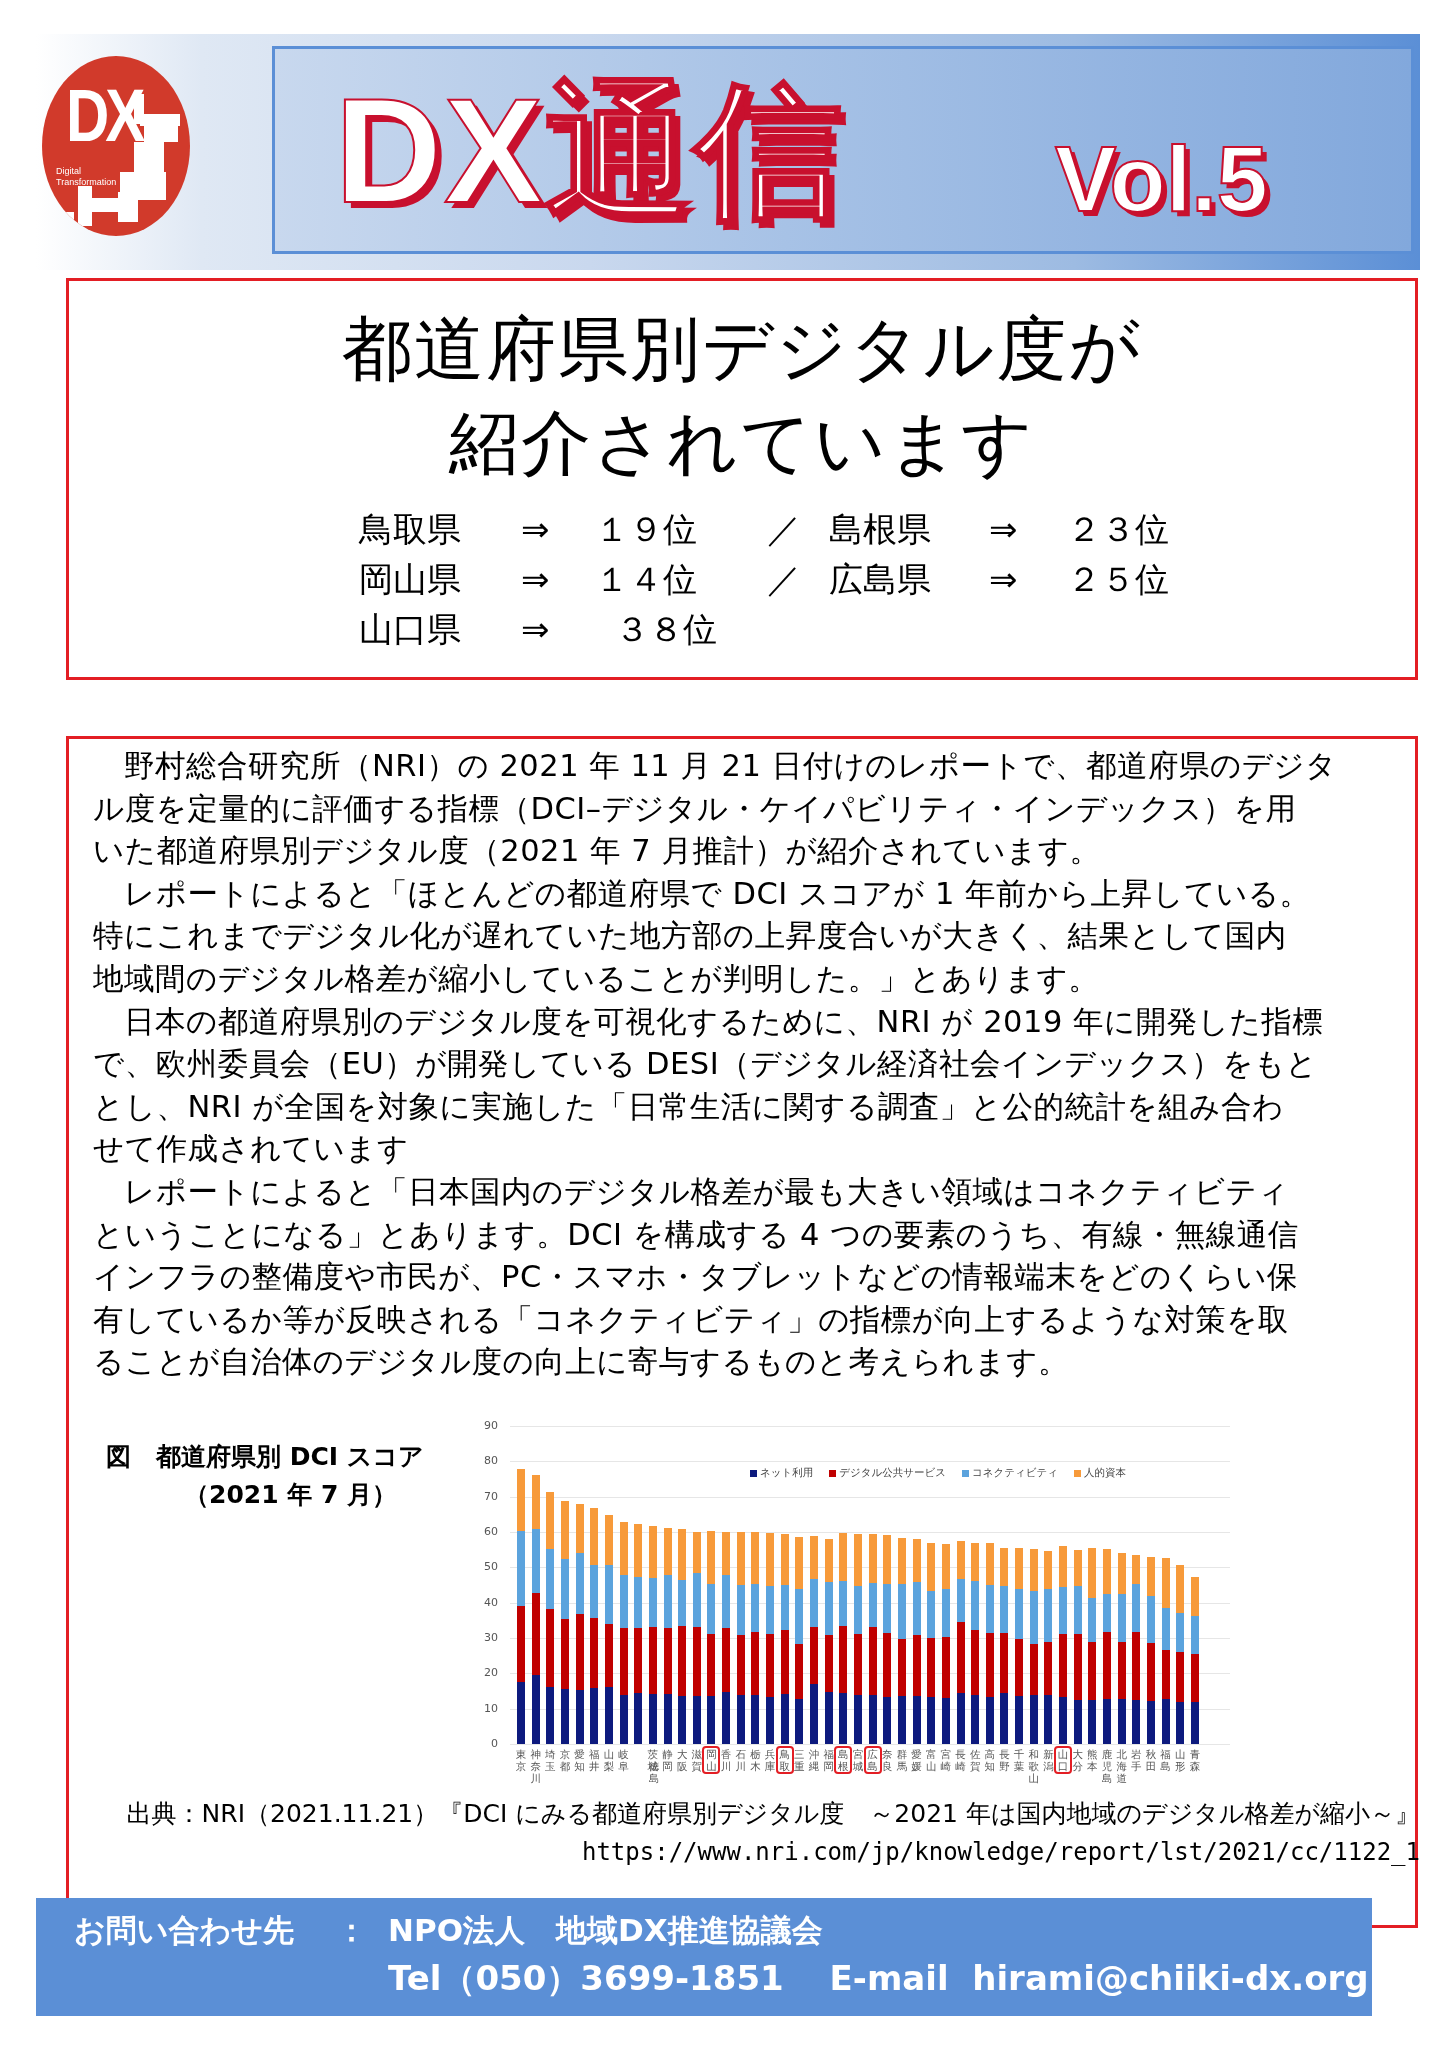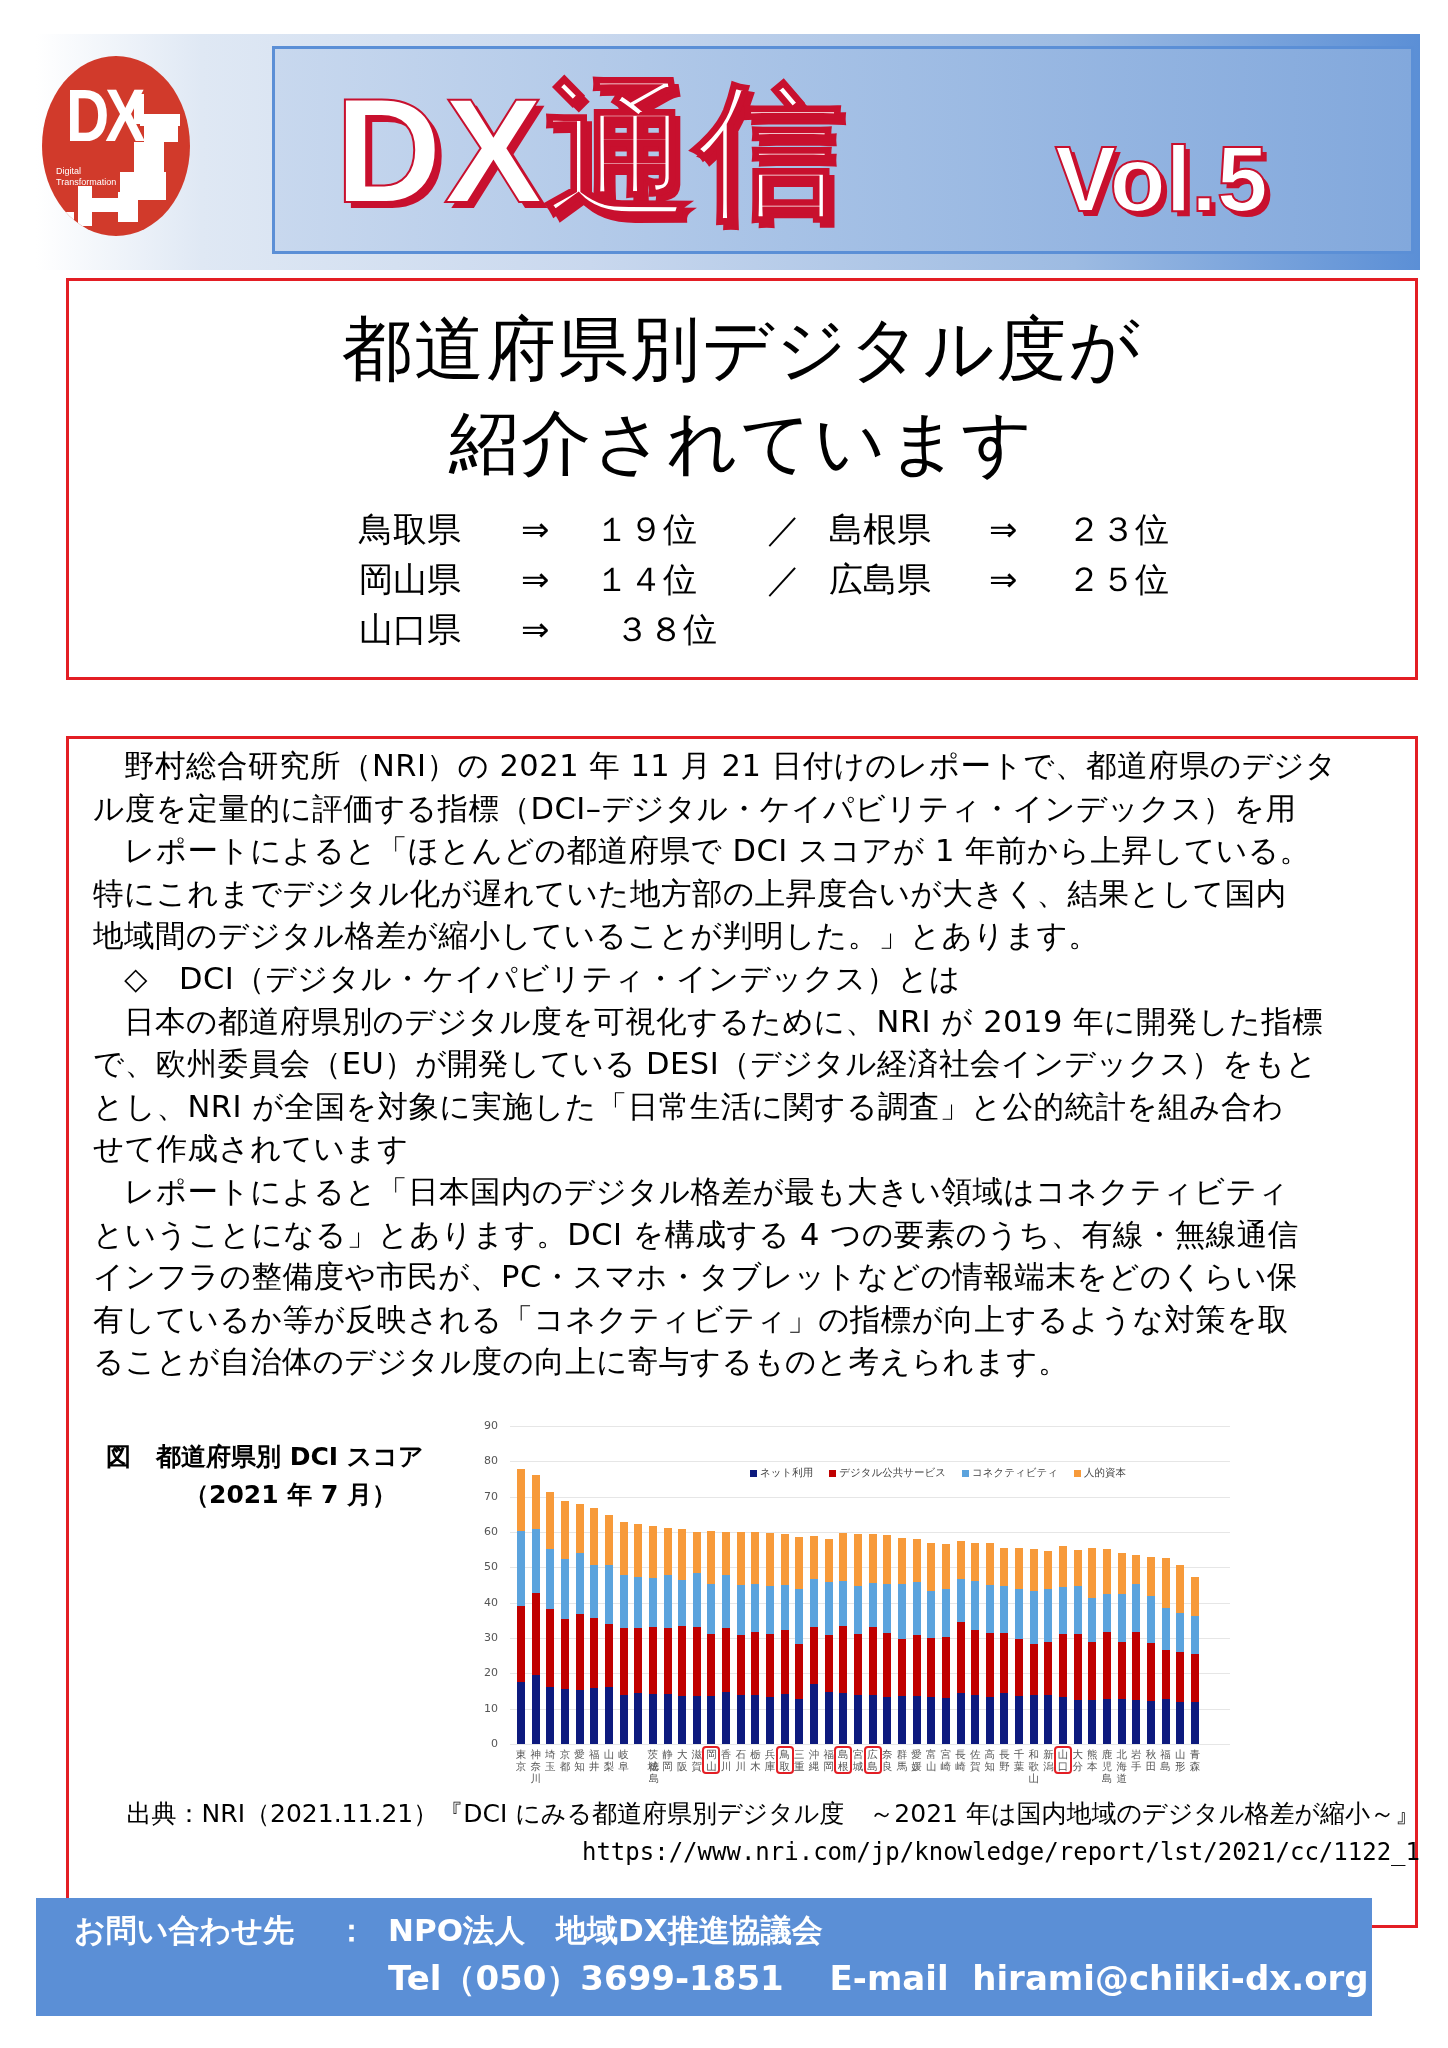--- a/index.html
+++ b/index.html
@@ -163,24 +163,24 @@
     <span class="rank-cell" style="left:0px;">山口県</span>
     <span class="rank-cell" style="left:162px;">⇒</span>
     <span class="rank-cell" style="left:236px;margin-left:20px;">３８位</span>
   </div>
 </div>
 
 <div class="body-box">
   <div class="para" style="top:6px;" id="body-lines">
       <span class="para-line">　野村総合研究所（NRI）の 2021 年 11 月 21 日付けのレポートで、都道府県のデジタ</span>
       <span class="para-line">ル度を定量的に評価する指標（DCI–デジタル・ケイパビリティ・インデックス）を用</span>
+      <span class="para-line">いた都道府県別デジタル度（2021 年 7 月推計）が紹介されています。</span>
       <span class="para-line">　レポートによると「ほとんどの都道府県で DCI スコアが 1 年前から上昇している。</span>
       <span class="para-line">特にこれまでデジタル化が遅れていた地方部の上昇度合いが大きく、結果として国内</span>
       <span class="para-line">地域間のデジタル格差が縮小していることが判明した。」とあります。</span>
-      <span class="para-line">　◇　DCI（デジタル・ケイパビリティ・インデックス）とは</span>
       <span class="para-line">　日本の都道府県別のデジタル度を可視化するために、NRI が 2019 年に開発した指標</span>
       <span class="para-line">で、欧州委員会（EU）が開発している DESI（デジタル経済社会インデックス）をもと</span>
       <span class="para-line">とし、NRI が全国を対象に実施した「日常生活に関する調査」と公的統計を組み合わ</span>
       <span class="para-line">せて作成されています</span>
       <span class="para-line">　レポートによると「日本国内のデジタル格差が最も大きい領域はコネクティビティ</span>
       <span class="para-line">ということになる」とあります。DCI を構成する 4 つの要素のうち、有線・無線通信</span>
       <span class="para-line">インフラの整備度や市民が、PC・スマホ・タブレットなどの情報端末をどのくらい保</span>
       <span class="para-line">有しているか等が反映される「コネクティビティ」の指標が向上するような対策を取</span>
       <span class="para-line">ることが自治体のデジタル度の向上に寄与するものと考えられます。</span>
     </div>

